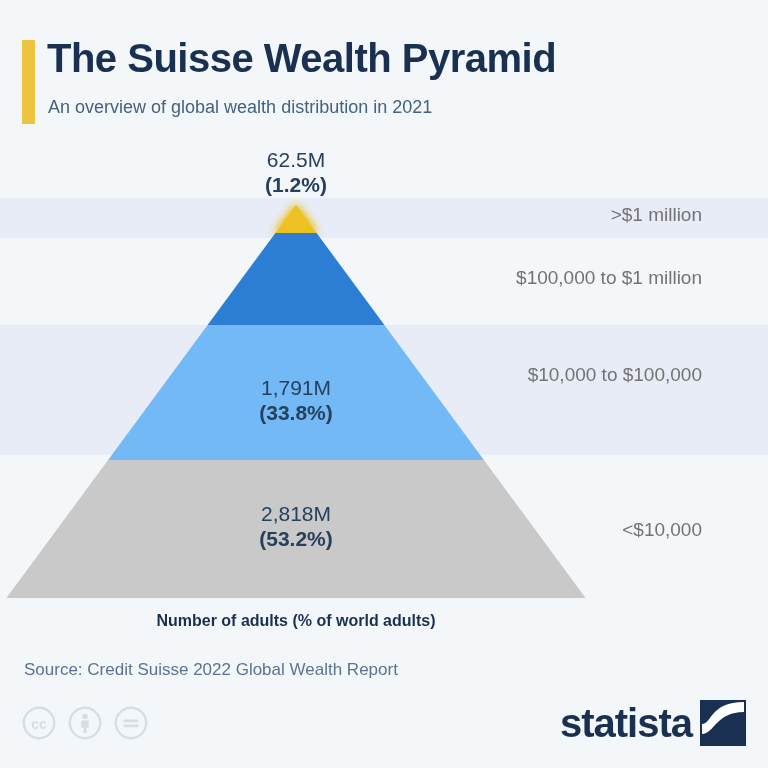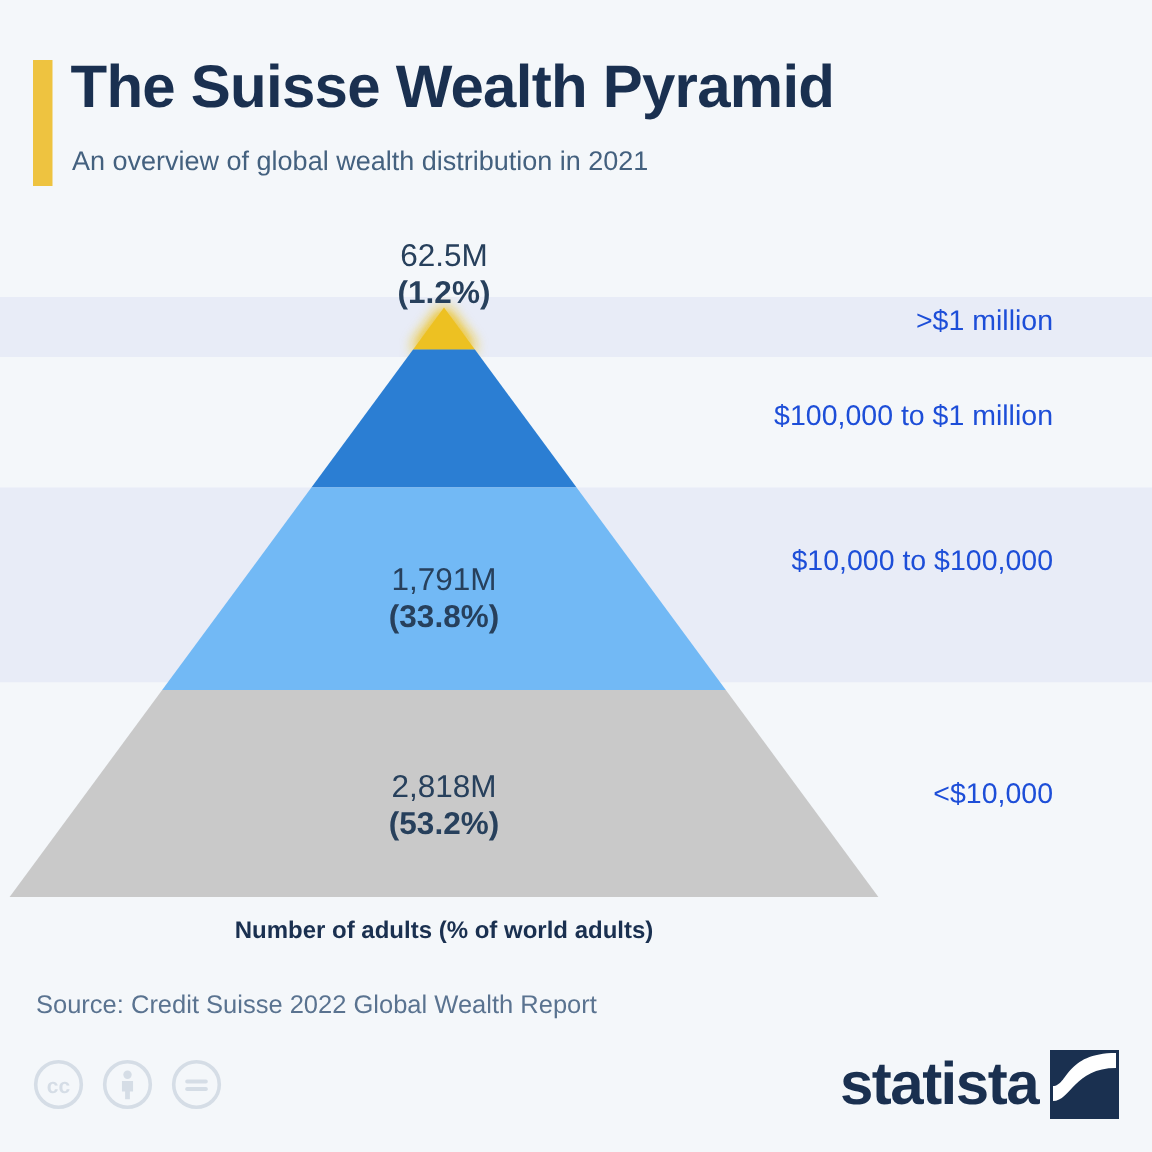--- a/index.html
+++ b/index.html
@@ -64,21 +64,21 @@
     left: 0;
     width: 768px;
   }
   .band.shaded { background: #e8ecf7; }
   .band.plain  { background: #f4f7fa; }
 
   .band-label {
     position: absolute;
     right: 66px;
     font-size: 19px;
-    color: #1d4ed8;
+    color: #737373;
     white-space: nowrap;
   }
 
   
   #pyramid-svg {
     position: absolute;
     left: 0;
     top: 0;
     width: 768px;
     height: 470px;
@@ -88,21 +88,20 @@
   .tier-label {
     position: absolute;
     text-align: center;
     line-height: 1.18;
     white-space: nowrap;
     transform: translateX(-50%);
   }
   .tier-label .num {
     display: block;
     font-weight: normal;
-    margin-top: 11px;
   }
   .tier-label .pct {
     display: block;
     font-weight: bold;
   }
   .tier-label.dark { color: #27405c; }
   .tier-label.light { color: #ffffff; }
 
   
   #axis-caption {
@@ -182,21 +181,21 @@
 
     <polygon points="108.1,320 483.9,320 585.6,458 6.4,458" fill="#c9c9c9"></polygon>
   </svg>
 
   <div class="tier-label dark" style="left:296px;top:8px;font-size:21px;">
     <span class="num">62.5M</span>
     <span class="pct">(1.2%)</span>
   </div>
 
 
-  <div class="tier-label dark" style="left:296px;top:224px;font-size:21px;">
+  <div class="tier-label dark" style="left:296px;top:236px;font-size:21px;">
     <span class="num">1,791M</span>
     <span class="pct">(33.8%)</span>
   </div>
 
   <div class="tier-label dark" style="left:296px;top:362px;font-size:21px;">
     <span class="num">2,818M</span>
     <span class="pct">(53.2%)</span>
   </div>
 
   <div class="band-label" style="top:64px;">&gt;$1 million</div>

